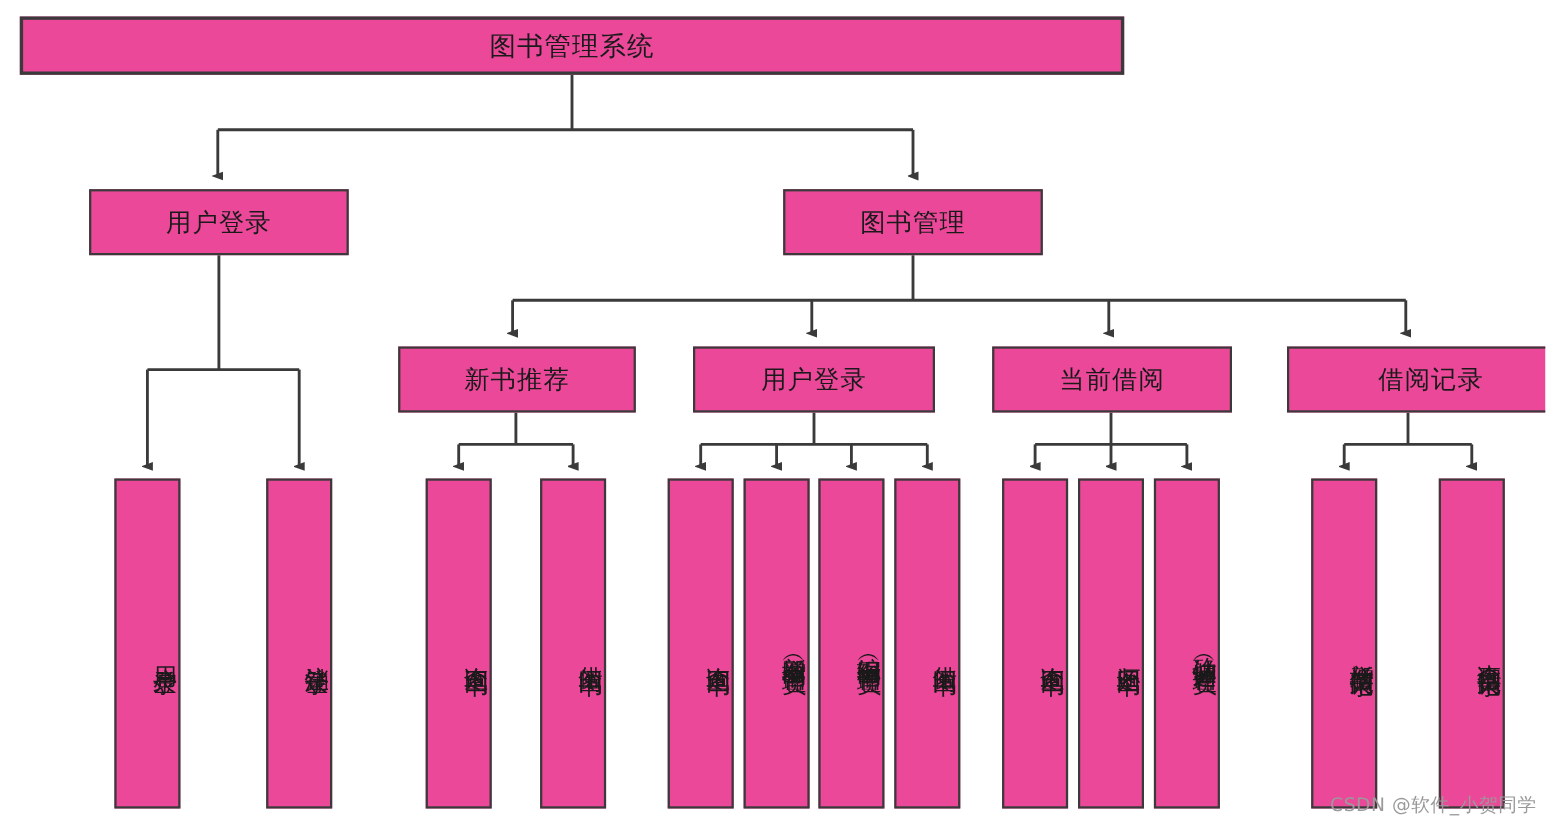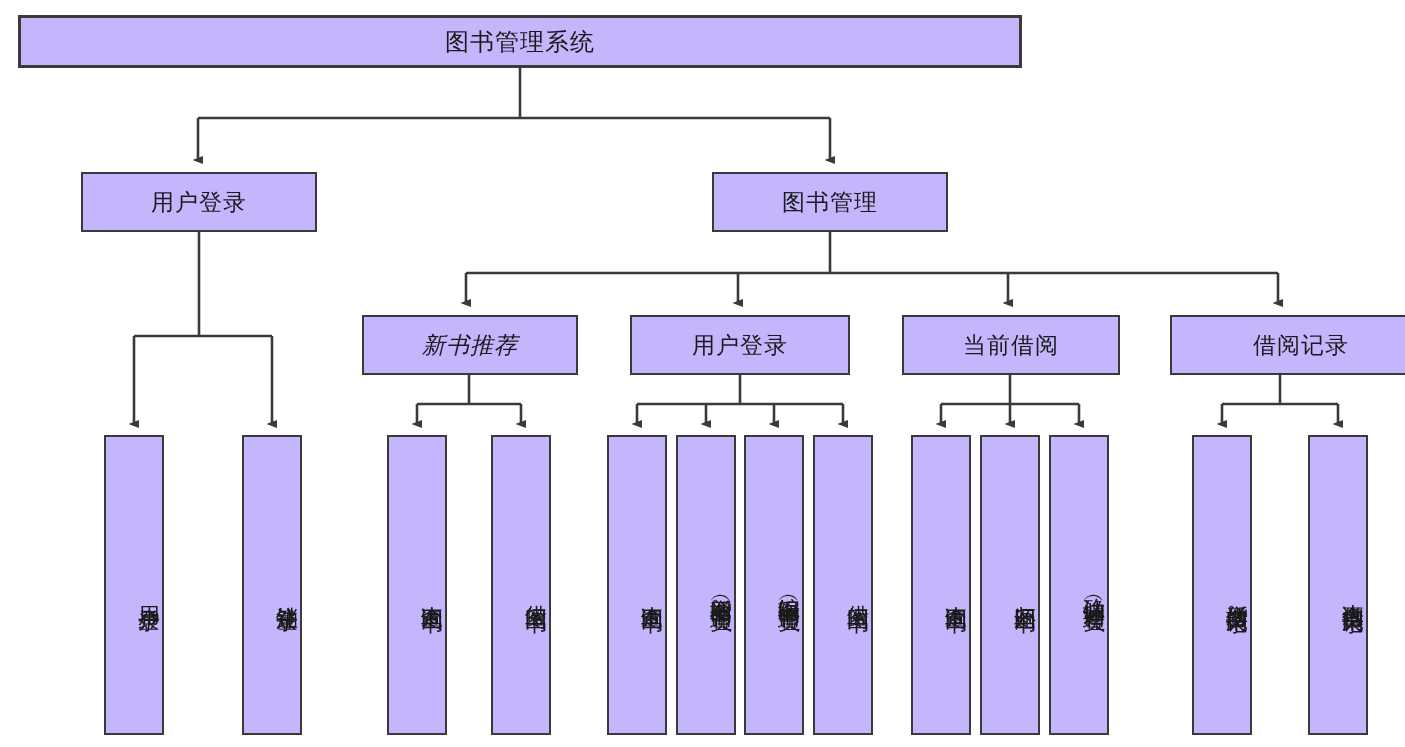--- a/index.html
+++ b/index.html
@@ -21,21 +21,21 @@
     position: absolute;
     left: 0;
     top: 0;
     width: 1405px;
     height: 747px;
     pointer-events: none;
   }
   .node {
     position: absolute;
     box-sizing: border-box;
-    background: #c4b5fd;
+    background: #ec4899;
     border: 2.5px solid #3a3a3a;
     display: flex;
     align-items: center;
     justify-content: center;
     color: #1a1a1a;
   }
   .node.h {
     font-size: 23px;
     letter-spacing: 1px;
   }
@@ -131,21 +131,21 @@
   </div>
 
   <div class="node h" style="left:81px; top:172px; width:236px; height:60px;">
     <span class="label">用户登录</span>
   </div>
 
   <div class="node h" style="left:712px; top:172px; width:236px; height:60px;">
     <span class="label">图书管理</span>
   </div>
 
-  <div class="node h" style="left:362px; top:315px; width:216px; height:60px;font-style:italic;">
+  <div class="node h" style="left:362px; top:315px; width:216px; height:60px;">
     <span class="label">新书推荐</span>
   </div>
 
   <div class="node h" style="left:630px; top:315px; width:220px; height:60px;">
     <span class="label">用户登录</span>
   </div>
 
   <div class="node h" style="left:902px; top:315px; width:218px; height:60px;">
     <span class="label">当前借阅</span>
   </div>
@@ -199,14 +199,15 @@
   </div>
 
   <div class="node v" style="left:1192px; top:435px; width:60px; height:300px;">
     <span class="label">新增借阅记录</span>
   </div>
 
   <div class="node v" style="left:1308px; top:435px; width:60px; height:300px;">
     <span class="label">查询借阅记录</span>
   </div>
 
+  <div class="watermark">CSDN @软件_小贺同学</div>
 
 </div>
 
 </body></html>

